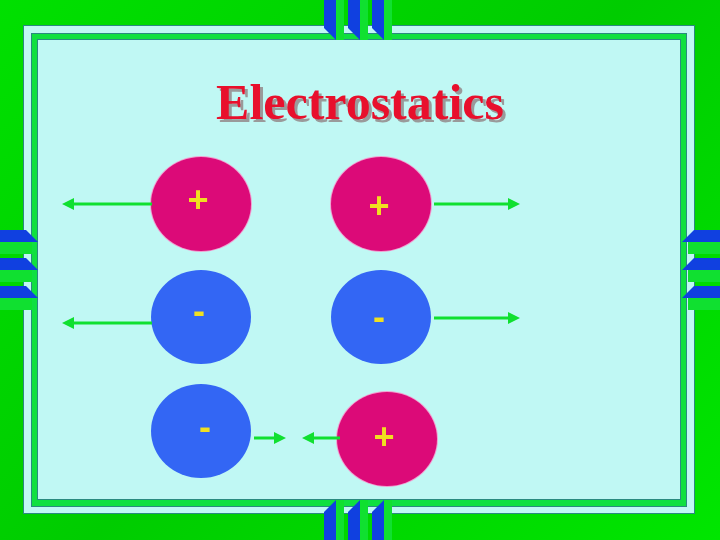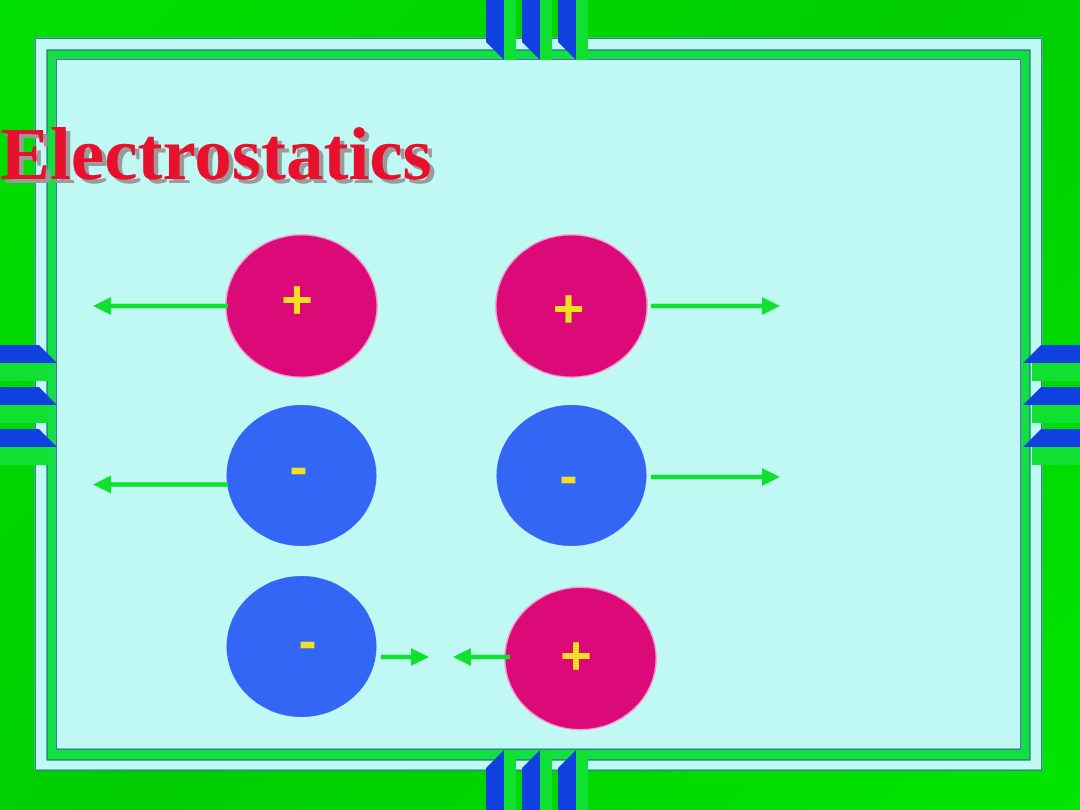--- a/index.html
+++ b/index.html
@@ -5,21 +5,21 @@
   html,body{margin:0;padding:0;}
   body{width:720px;height:540px;overflow:hidden;position:relative;
     background:linear-gradient(135deg,#00e000 0%,#00cc00 50%,#00e600 100%);
     font-family:"Liberation Serif",serif;}
   .frame-outer{position:absolute;left:23px;top:25px;width:672px;height:489px;
     background:#c0f8f4;border:1px solid #2a8a80;box-sizing:border-box;}
   .frame-band{position:absolute;left:31px;top:33px;width:656px;height:474px;
     background:#10e040;border:1px solid #2a8a80;box-sizing:border-box;}
   .panel{position:absolute;left:37px;top:39px;width:644px;height:461px;
     background:#c0f8f4;border:1px solid #2a8a80;box-sizing:border-box;}
-  .title{position:absolute;left:0;width:720px;top:74px;text-align:left;
+  .title{position:absolute;left:0;width:720px;top:74px;text-align:center;
     font-family:"Liberation Serif",serif;font-weight:bold;font-size:50px;line-height:56px;
     color:#e8102c;text-shadow:3px 3px 0 #9a9a9a;letter-spacing:0px;}
   .charge{position:absolute;width:100px;height:94px;border-radius:50%;
     display:flex;align-items:center;justify-content:center;}
   .charge.pos{background:#dc0a78;box-shadow:0 0 0 1px #f0a0d0;}
   .charge.neg{background:#3366f4;}
   .sign{color:#f0e020;font-family:"Liberation Sans",sans-serif;font-weight:bold;font-size:36px;line-height:36px;position:relative;}
   .arrow{position:absolute;}
   .deco{position:absolute;}
 </style>

